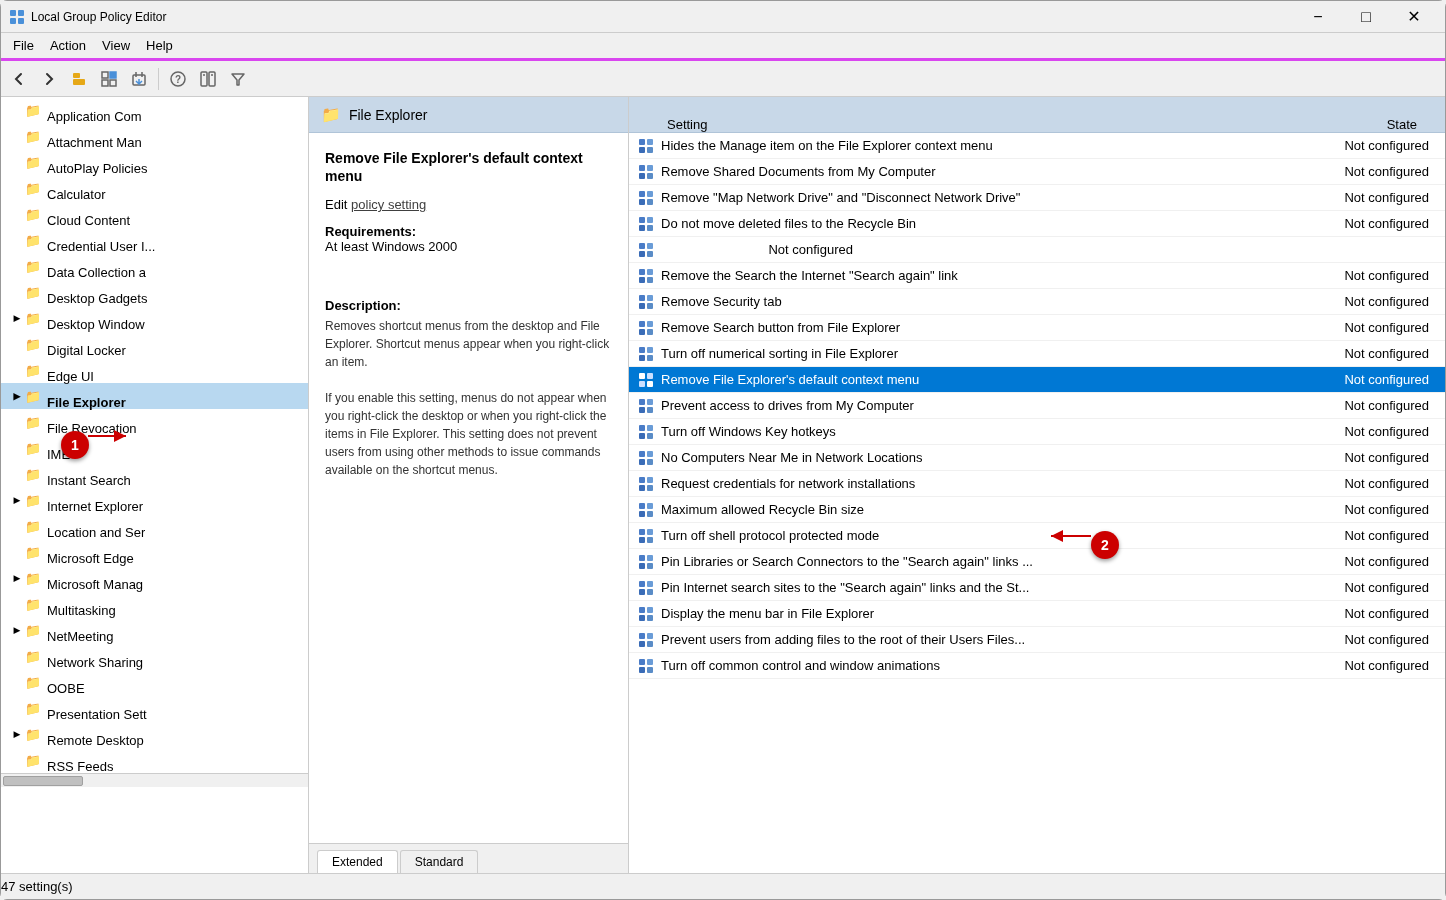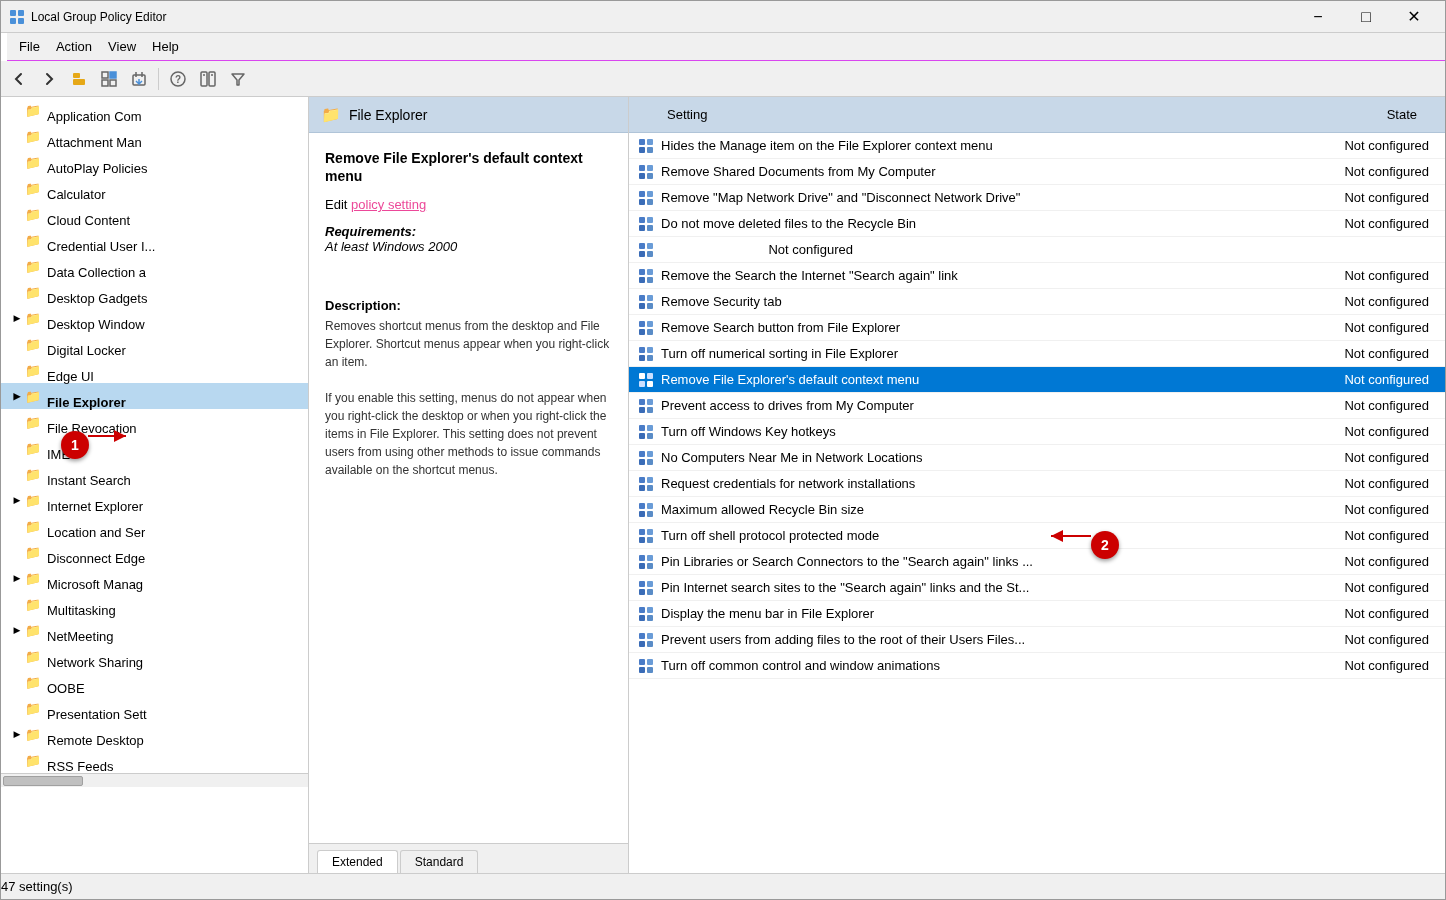--- a/index.html
+++ b/index.html
@@ -7,21 +7,21 @@
     
     
     .window { width: 1446px; height: 900px; display: flex; flex-direction: column; border: 1px solid #999; background: #fff; }
     .title-bar { background: #f0f0f0; height: 32px; display: flex; align-items: center; padding: 0 8px; border-bottom: 1px solid #ccc; flex-shrink: 0; }
     .title-bar-icon { width: 16px; height: 16px; margin-right: 6px; }
     .title-bar-title { font-size: 12px; flex: 1; color: #000; }
     .title-bar-controls { display: flex; gap: 2px; }
     .title-bar-btn { width: 46px; height: 32px; border: none; background: transparent; cursor: pointer; font-size: 16px; display: flex; align-items: center; justify-content: center; color: #000; }
     
     
-    .menu-bar { background: #f0f0f0; height: 28px; display: flex; align-items: center; padding: 0 4px; border-bottom: 1px solid #d946ef; flex-shrink: 0; margin-left: 6px; }
+    .menu-bar { background: #f0f0f0; height: 28px; display: flex; align-items: center; padding: 0 4px; border-bottom: 3px solid #d946ef; flex-shrink: 0; }
     .menu-item { padding: 4px 8px; cursor: pointer; font-size: 13px; }
     
     
     .toolbar { background: #f0f0f0; height: 36px; display: flex; align-items: center; padding: 0 4px; border-bottom: 1px solid #ccc; flex-shrink: 0; gap: 2px; }
     .toolbar-btn { width: 28px; height: 28px; border: 1px solid transparent; background: transparent; cursor: pointer; display: flex; align-items: center; justify-content: center; font-size: 14px; }
     .toolbar-separator { width: 1px; height: 22px; background: #ccc; margin: 0 3px; }
     
     
     .main { display: flex; flex: 1; overflow: hidden; }
     
@@ -33,27 +33,27 @@
     .folder-icon { width: 18px; height: 14px; margin-right: 4px; flex-shrink: 0; }
     .folder-yellow { color: #e6a817; }
     .tree-label { font-size: 13px; overflow: hidden; text-overflow: ellipsis; margin-top: 13px; }
     
     
     .center-panel { width: 320px; background: #fff; border-right: 1px solid #ccc; flex-shrink: 0; display: flex; flex-direction: column; }
     .center-header { background: #c8d8e8; padding: 8px 12px; display: flex; align-items: center; gap: 8px; font-size: 14px; font-weight: normal; border-bottom: 1px solid #b0c4d8; }
     .center-folder-icon { color: #e6a817; font-size: 16px; }
     .center-content { padding: 16px; flex: 1; overflow-y: auto; }
     .policy-title { font-size: 14px; font-weight: bold; margin-bottom: 12px; line-height: 1.3; }
-    .policy-link { color: #ec4899; text-decoration: underline; cursor: pointer; }
-    .requirements { margin-bottom: 28px; font-style: italic; }
+    .policy-link { color: #404040; text-decoration: underline; cursor: pointer; }
+    .requirements { margin-bottom: 28px; }
     .requirements-label { font-weight: bold; }
     .description { margin-bottom: 12px; margin-top: 44px; }
     .description-label { font-weight: bold; margin-bottom: 4px; }
     .description-text { font-size: 12px; line-height: 1.5; color: #333; }
-    .settings-header { background: #c8d8e8; padding: 0 8px; height: 36px; display: flex; align-items: center; border-bottom: 1px solid #b0c4d8; flex-shrink: 0; }
+    .settings-header { background: #c8d8e8; padding: 0 8px; height: 36px; display: flex; align-items: flex-end; border-bottom: 1px solid #b0c4d8; flex-shrink: 0; }
     .settings-col-setting { flex: 1; font-size: 13px; font-weight: normal; padding-left: 30px; }
     .settings-col-state { width: 200px; text-align: right; font-size: 13px; padding-right: 20px; }
     .settings-list { flex: 1; overflow-y: auto; background: #fff; }
     .setting-row { display: flex; align-items: center; padding: 2px 8px; min-height: 26px; border-bottom: 1px solid #f0f0f0; cursor: pointer; }
     .setting-row.selected { background: #0078d4; color: #fff; }
     .setting-row .setting-icon { width: 18px; height: 18px; margin-right: 6px; flex-shrink: 0; display: flex; align-items: center; justify-content: center; }
     .setting-row .setting-name { flex: 1; font-size: 13px; }
     .setting-row .setting-state { width: 200px; text-align: right; font-size: 13px; padding-right: 8px; }
     
     
@@ -67,21 +67,21 @@
     
     ::-webkit-scrollbar { width: 12px; height: 12px; }
     ::-webkit-scrollbar-track { background: #f0f0f0; }
     ::-webkit-scrollbar-thumb { background: #c0c0c0; border: 1px solid #a0a0a0; }
     
     .right-content { display: flex; flex-direction: column; flex: 1; overflow: hidden; position: relative; }
   </style>
 </head>
 <body>
 
-<div class="window" style="position: relative;">
+<div class="window" style="position: relative; border-radius: 7px;">
 
   <div class="title-bar">
     <div class="title-bar-icon">
       <svg width="16" height="16" viewBox="0 0 16 16">
         <rect x="1" y="1" width="6" height="6" fill="#4a90d9" rx="1"></rect>
         <rect x="9" y="1" width="6" height="6" fill="#4a90d9" rx="1"></rect>
         <rect x="1" y="9" width="6" height="6" fill="#4a90d9" rx="1"></rect>
         <rect x="9" y="9" width="6" height="6" fill="#4a90d9" rx="1"></rect>
       </svg>
     </div>
@@ -239,21 +239,21 @@
         <span class="tree-label">Internet Explorer</span>
       </div>
       <div class="tree-item">
         <div class="tree-expand"></div>
         <span class="folder-icon folder-yellow">📁</span>
         <span class="tree-label">Location and Ser</span>
       </div>
       <div class="tree-item">
         <div class="tree-expand"></div>
         <span class="folder-icon folder-yellow">📁</span>
-        <span class="tree-label">Disconnect Edge</span>
+        <span class="tree-label">Microsoft Edge</span>
       </div>
       <div class="tree-item">
         <div class="tree-expand" style="font-size:9px;">▶</div>
         <span class="folder-icon folder-yellow">📁</span>
         <span class="tree-label">Microsoft Manag</span>
       </div>
       <div class="tree-item">
         <div class="tree-expand"></div>
         <span class="folder-icon folder-yellow">📁</span>
         <span class="tree-label">Multitasking</span>

